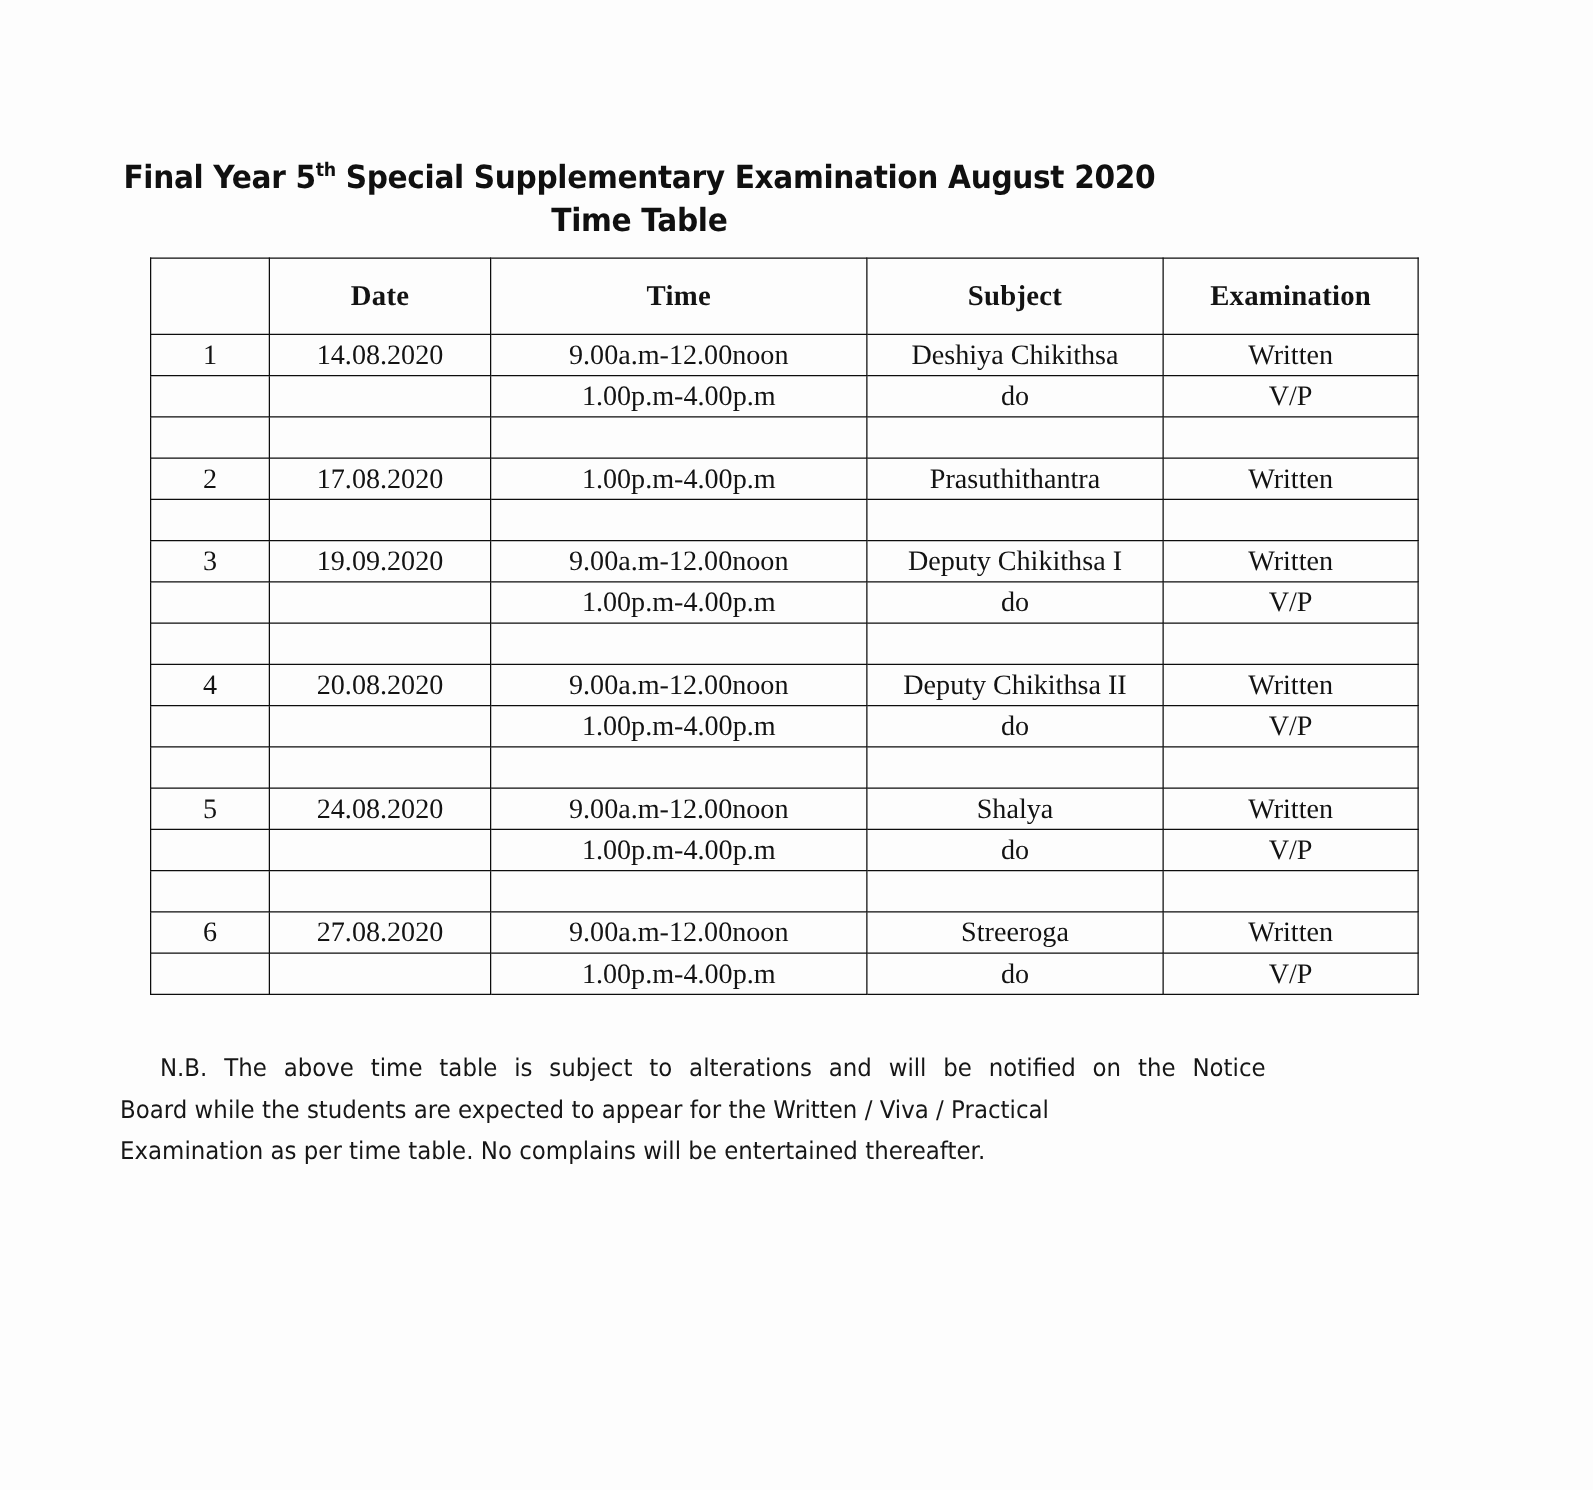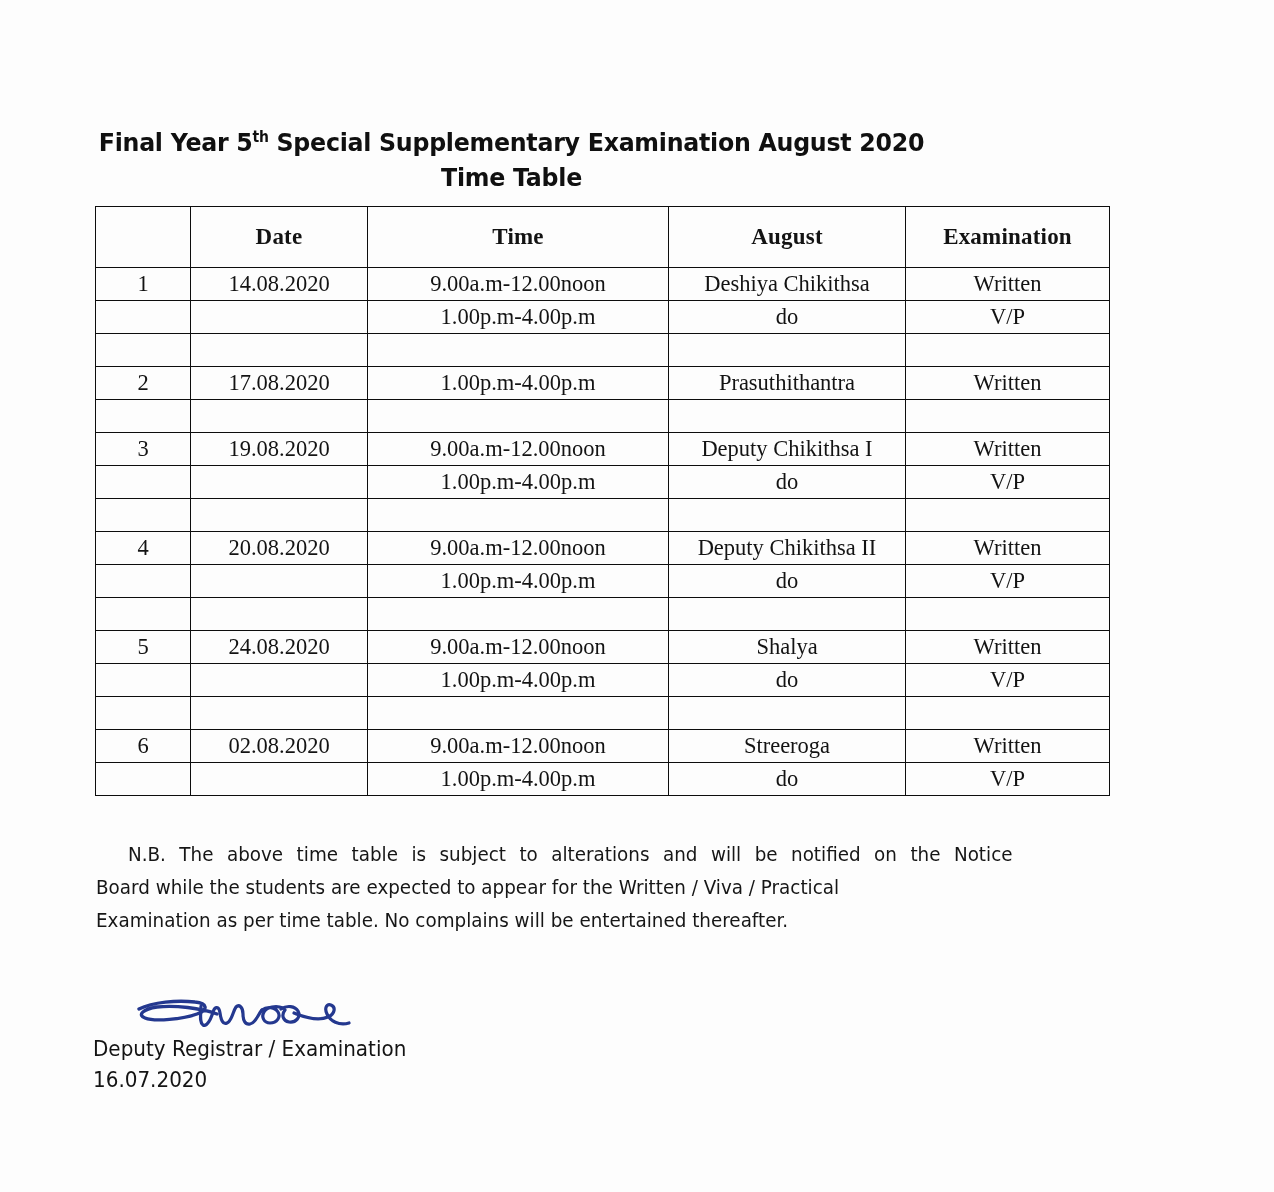--- a/index.html
+++ b/index.html
@@ -64,20 +64,21 @@
     position: absolute;
     left: 95px;
     top: 206px;
     width: 1014px;
   }
   table.tt {
     border-collapse: collapse;
     width: 1014px;
     table-layout: fixed;
     font-family: "Liberation Serif", serif;
+    margin-left: 25px;
   }
   table.tt td, table.tt th {
     border: 1.6px solid #0d0d0d;
     padding: 0;
     margin: 0;
     text-align: center;
     vertical-align: middle;
     color: #131313;
   }
   table.tt thead th {
@@ -164,21 +165,21 @@
           <col class="c-date">
           <col class="c-time">
           <col class="c-subj">
           <col class="c-exam">
       </colgroup>
       <thead>
         <tr>
           <th></th>
           <th>Date</th>
           <th>Time</th>
-          <th>August</th>
+          <th>Subject</th>
           <th>Examination</th>
         </tr>
       </thead>
       <tbody id="tt-body">
           <tr>
             <td>1</td>
             <td>14.08.2020</td>
             <td>9.00a.m-12.00noon</td>
             <td>Deshiya Chikithsa</td>
             <td>Written</td>
@@ -206,21 +207,21 @@
           </tr>
           <tr class="spacer">
             <td></td>
             <td></td>
             <td></td>
             <td></td>
             <td></td>
           </tr>
           <tr>
             <td>3</td>
-            <td>19.08.2020</td>
+            <td>19.09.2020</td>
             <td>9.00a.m-12.00noon</td>
             <td>Deputy Chikithsa I</td>
             <td>Written</td>
           </tr>
           <tr>
             <td></td>
             <td></td>
             <td>1.00p.m-4.00p.m</td>
             <td>do</td>
             <td>V/P</td>
@@ -269,21 +270,21 @@
           </tr>
           <tr class="spacer">
             <td></td>
             <td></td>
             <td></td>
             <td></td>
             <td></td>
           </tr>
           <tr>
             <td>6</td>
-            <td>02.08.2020</td>
+            <td>27.08.2020</td>
             <td>9.00a.m-12.00noon</td>
             <td>Streeroga</td>
             <td>Written</td>
           </tr>
           <tr>
             <td></td>
             <td></td>
             <td>1.00p.m-4.00p.m</td>
             <td>do</td>
             <td>V/P</td>
@@ -291,27 +292,14 @@
         </tbody>
     </table>
   </div>
 
   <div class="note">
     <div class="l1">N.B. The above time table is subject to alterations and will be notified on the Notice</div>
     <div class="l2">Board while the students are expected to appear for the Written / Viva / Practical</div>
     <div class="l3">Examination as per time table.  No complains will be entertained thereafter.</div>
   </div>
 
-  <div class="sig-block">
-    <svg class="sig-svg" width="230" height="48" viewBox="0 0 230 48">
-      <g id="sig-ink" fill="none" stroke="#24388f" stroke-linecap="round" stroke-linejoin="round">
-        <path d="M8 17 C22 10, 46 8, 64 10 C76 11, 78 18, 66 22 C52 27, 24 30, 14 26 C6 23, 12 17, 26 15 C44 13, 70 16, 86 22" stroke-width="3.4"></path>
-        <path d="M70 14 C70 22, 68 30, 72 33 C76 35, 80 27, 82 20 C84 14, 88 14, 89 21 C90 28, 92 33, 96 31 C101 29, 102 19, 105 15 C108 12, 112 15, 112 22 C112 28, 114 33, 119 32 C125 31, 127 22, 131 18" stroke-width="3.2"></path>
-        <path d="M131 18 C136 14, 144 15, 147 20 C150 25, 146 31, 139 31 C133 31, 130 25, 133 20 C136 15, 145 13, 152 16" stroke-width="3.2"></path>
-        <path d="M150 17 C156 13, 164 14, 167 19 C170 25, 165 31, 158 30 C152 29, 150 23, 154 18" stroke-width="3.2"></path>
-        <path d="M163 21 C175 26, 188 29, 197 25 C204 22, 205 15, 200 13 C196 11, 193 16, 196 22 C199 29, 208 34, 218 31" stroke-width="3.2"></path>
-      </g>
-    </svg>
-    <div class="sig-name">Deputy Registrar / Examination</div>
-    <div class="sig-date">16.07.2020</div>
-  </div>
 
 </div>
 
 </body></html>

